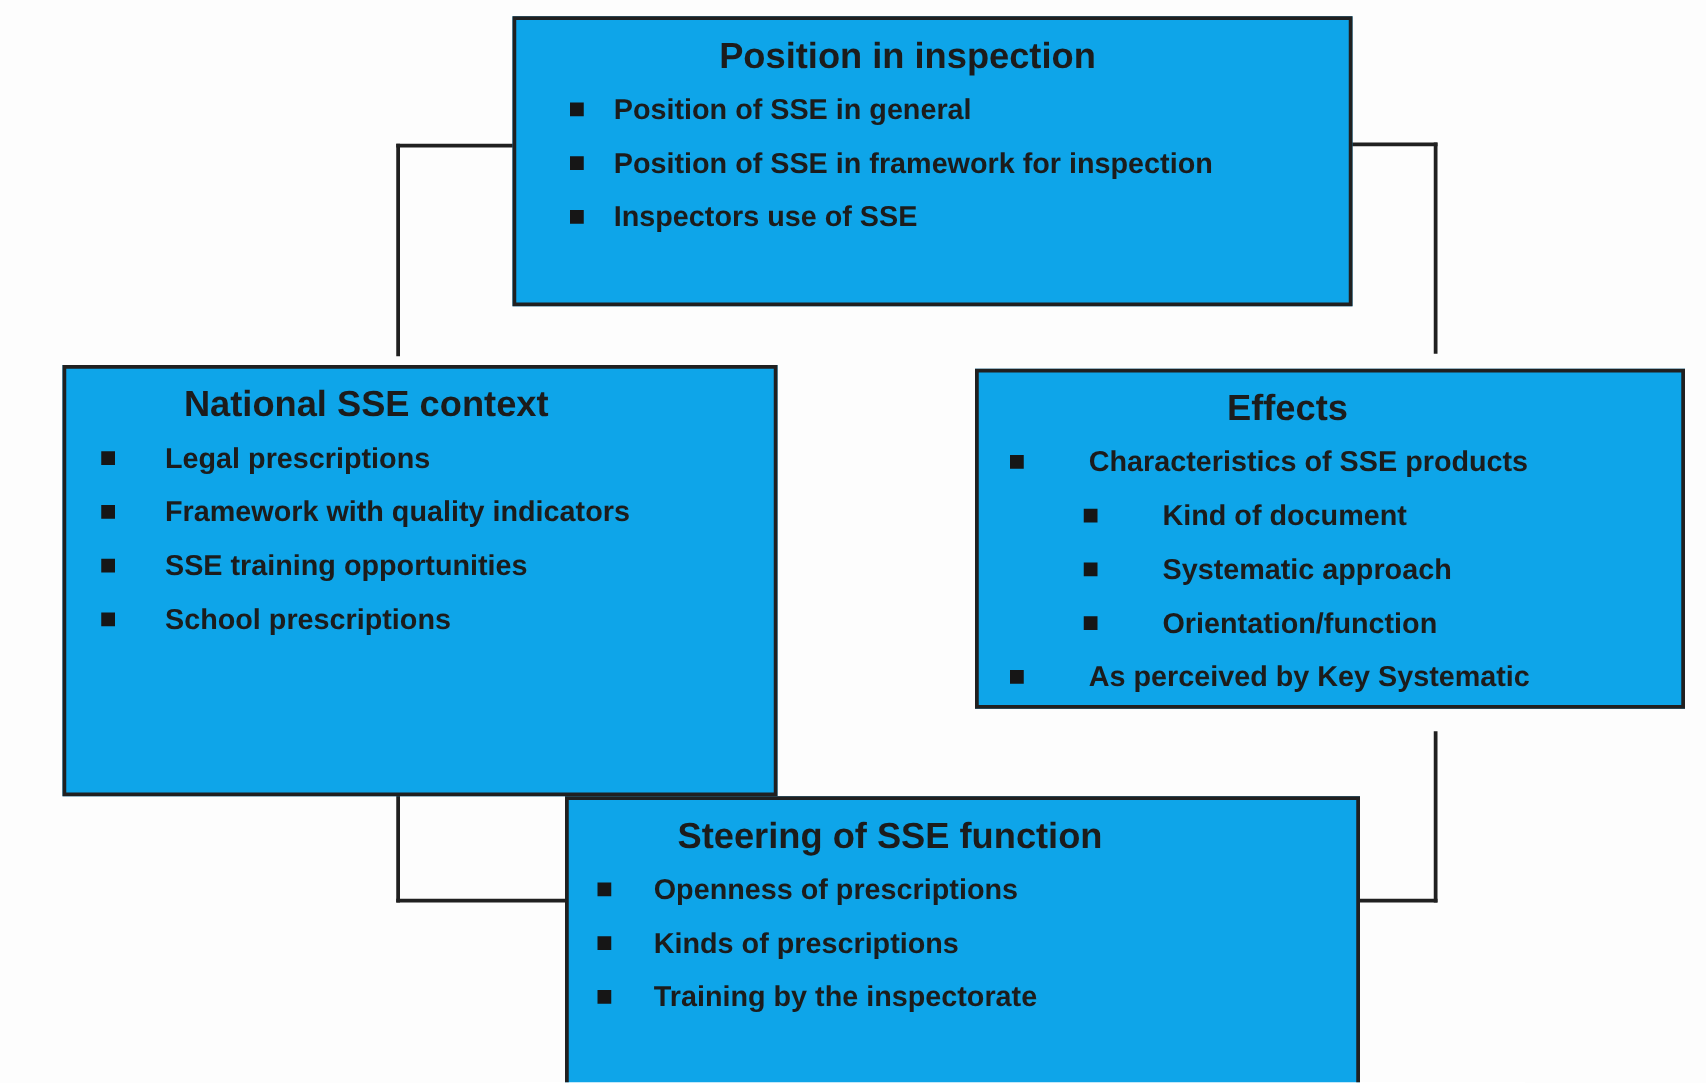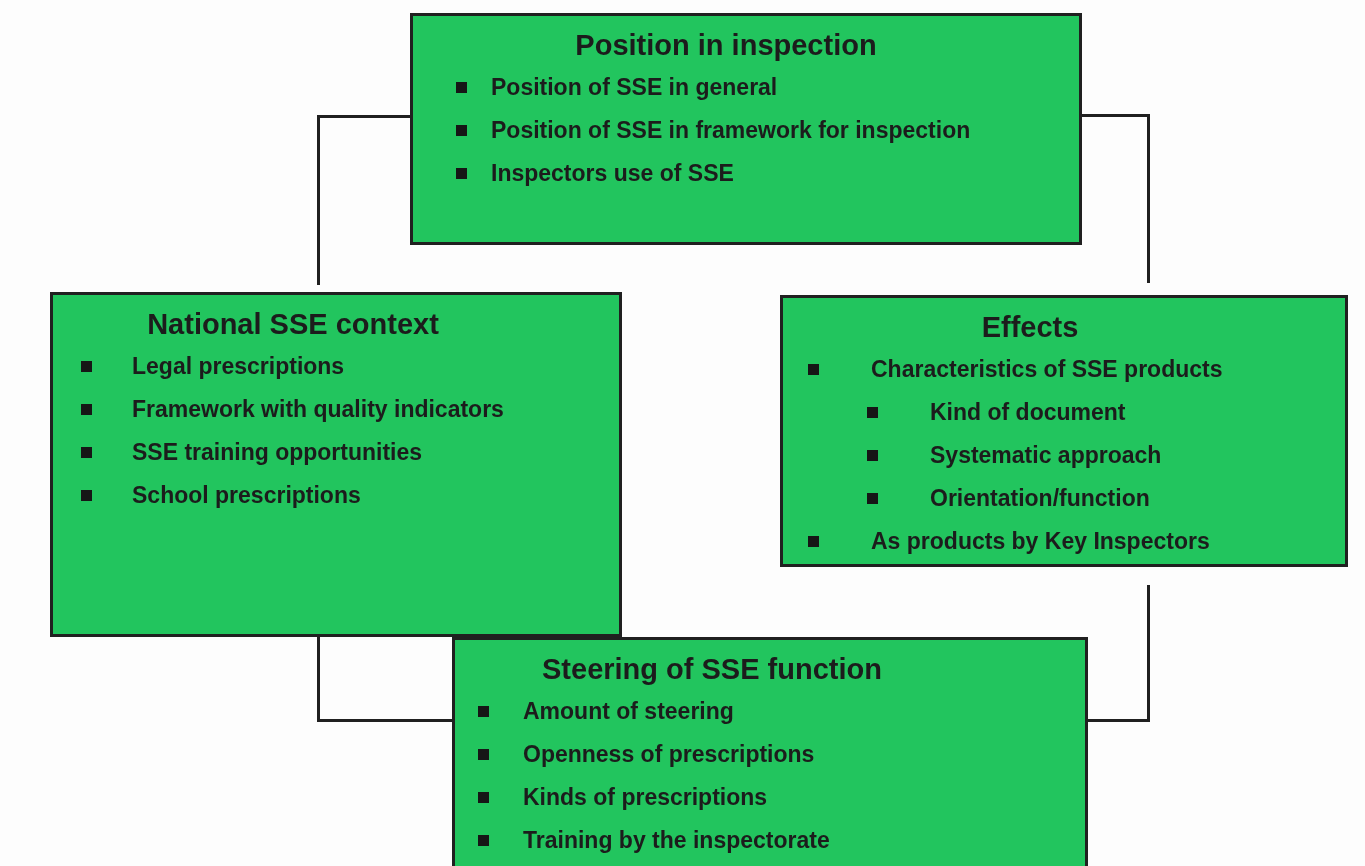--- a/index.html
+++ b/index.html
@@ -9,21 +9,21 @@
     height: 866px;
     background: #fdfdfd;
     overflow: hidden;
     font-family: "Liberation Sans", sans-serif;
     color: #1c1c1c;
   }
   .box {
     position: absolute;
     box-sizing: border-box;
     border: 3px solid #202020;
-    background: #22c55e;
+    background: #0ea5e9;
   }
   .connector { position: absolute; background: #202020; }
 
   .box-title {
     position: relative;
     font-weight: 700;
     font-size: 29px;
     line-height: 34px;
     text-align: center;
     margin: 12px 0 4px 0;
@@ -147,32 +147,28 @@
       <li class="lvl2">
         <span class="bullet"></span>
         <span>Systematic approach</span>
       </li>
       <li class="lvl2">
         <span class="bullet"></span>
         <span>Orientation/function</span>
       </li>
       <li>
         <span class="bullet"></span>
-        <span>As products by Key Inspectors</span>
+        <span>As perceived by Key Systematic</span>
       </li>
     </ul>
   </div>
 
   <div class="box" id="box-bottom">
     <div class="box-title">Steering of SSE function</div>
     <ul class="items">
-      <li>
-        <span class="bullet"></span>
-        <span>Amount of steering</span>
-      </li>
       <li>
         <span class="bullet"></span>
         <span>Openness of prescriptions</span>
       </li>
       <li>
         <span class="bullet"></span>
         <span>Kinds of prescriptions</span>
       </li>
       <li>
         <span class="bullet"></span>

